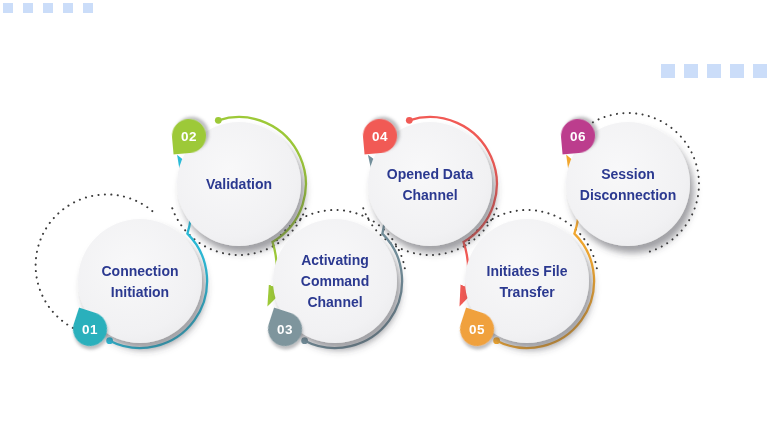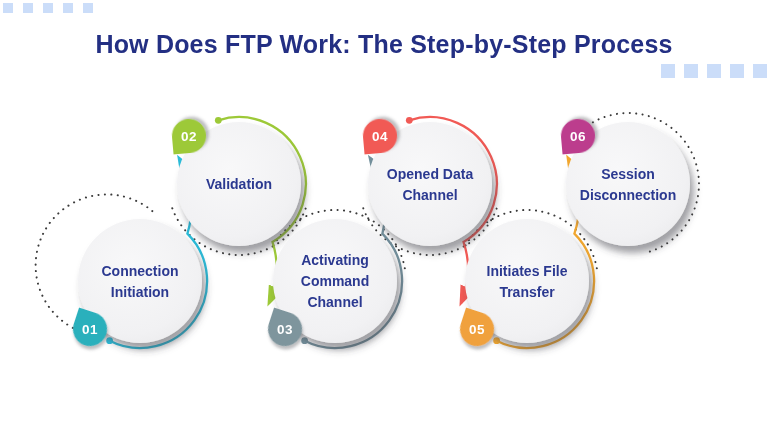--- a/index.html
+++ b/index.html
@@ -19,21 +19,20 @@
 <body>
 
 <div class="canvas">
   <div class="deco deco-tl">
       <span class="sq" style="background: rgb(203, 221, 249);"></span>
       <span class="sq" style="background: rgb(203, 221, 249);"></span>
       <span class="sq" style="background: rgb(203, 221, 249);"></span>
       <span class="sq" style="background: rgb(203, 221, 249);"></span>
       <span class="sq" style="background: rgb(203, 221, 249);"></span>
     </div>
-  <div class="page-title" style="color: rgb(35, 47, 131);">How Does FTP Work: The Step-by-Step Process</div>
   <div class="deco deco-r">
       <span class="sq" style="background: rgb(203, 221, 249);"></span>
       <span class="sq" style="background: rgb(203, 221, 249);"></span>
       <span class="sq" style="background: rgb(203, 221, 249);"></span>
       <span class="sq" style="background: rgb(203, 221, 249);"></span>
       <span class="sq" style="background: rgb(203, 221, 249);"></span>
     </div>
   <svg id="diagram-svg" width="768" height="427" viewBox="0 0 768 427">
       <defs>
         <radialGradient id="cg" cx="42%" cy="38%" r="78%">

